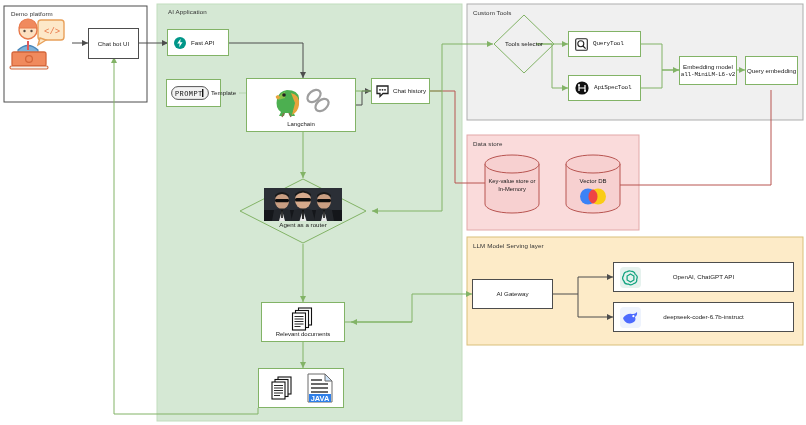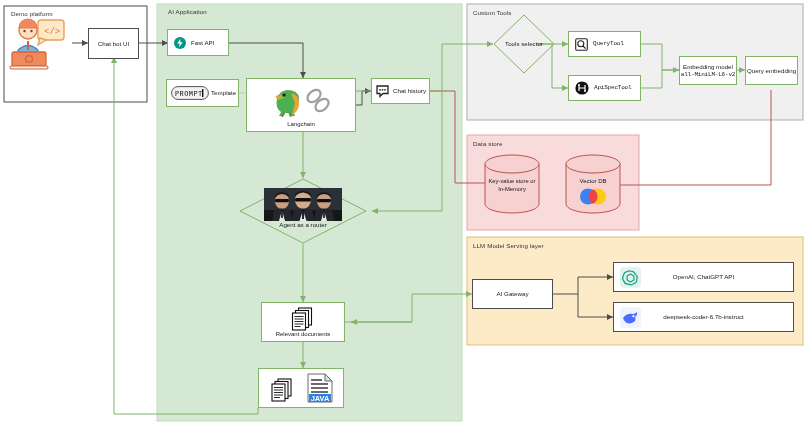--- a/index.html
+++ b/index.html
@@ -115,21 +115,21 @@
 <div class="node greenw" style="left:167px;top:29px;width:62px;height:27px;justify-content:flex-start;padding-left:6px;">
   <span style="flex:0 0 auto;margin-right:5px;">
     <svg width="12" height="12" viewBox="0 0 12 12">
         <circle cx="6" cy="6" r="6" fill="#009688"></circle>
         <path d="M6.6,1.8 L3.2,6.6 L5.6,6.6 L5.2,10.2 L8.6,5.3 L6.2,5.3 z" fill="#ffffff"></path>
       </svg>
   </span>
   <span>Fast API</span>
 </div>
 
-<div class="node greenw" style="left:166px;top:79px;width:73px;height:28px;justify-content:flex-start;padding-left:4px;">
+<div class="node greenw" style="left:166px;top:79px;width:55px;height:28px;justify-content:flex-start;padding-left:4px;">
   <span style="display:inline-flex;align-items:center;">
     <svg width="38" height="14" viewBox="0 0 38 14">
       <rect x="0.6" y="0.6" width="36.8" height="12.8" rx="6.4" fill="#f2f2f2" stroke="#555" stroke-width="1"></rect>
       <text x="4" y="10" font-size="7" font-family="Liberation Mono, monospace" fill="#111" letter-spacing="0.4">PROMPT</text>
       <rect x="31" y="3" width="1.4" height="8" fill="#111"></rect>
     </svg>
   </span>
   <span style="margin-left:2px;">Template</span>
 </div>
 
@@ -212,21 +212,21 @@
           <path d="M4.5,14.5 h9"></path>
           <path d="M4.5,17 h9"></path>
           <path d="M4.5,19.5 h6"></path>
       </g>
     </svg>
   </span>
   <span class="label-under">Relevant documents</span>
 </div>
 
 <div class="node greenw" style="left:258px;top:368px;width:86px;height:40px;">
-  <span style="display:flex;align-items:flex-end;gap:12px;">
+  <span style="display:flex;align-items:center;gap:12px;">
     <svg width="26" height="26" viewBox="0 0 26 26">
       <rect x="9" y="2" width="13" height="17" fill="#fff" stroke="#111" stroke-width="1.1"></rect>
       <rect x="6" y="4.5" width="13" height="17" fill="#fff" stroke="#111" stroke-width="1.1"></rect>
       <rect x="3" y="7" width="13" height="17" fill="#fff" stroke="#111" stroke-width="1.1"></rect>
       <g stroke="#111" stroke-width="0.9">
         <path d="M5,10.5 h9"></path>
           <path d="M5,13 h9"></path>
           <path d="M5,15.5 h9"></path>
           <path d="M5,18 h9"></path>
           <path d="M5,20.5 h6"></path>

